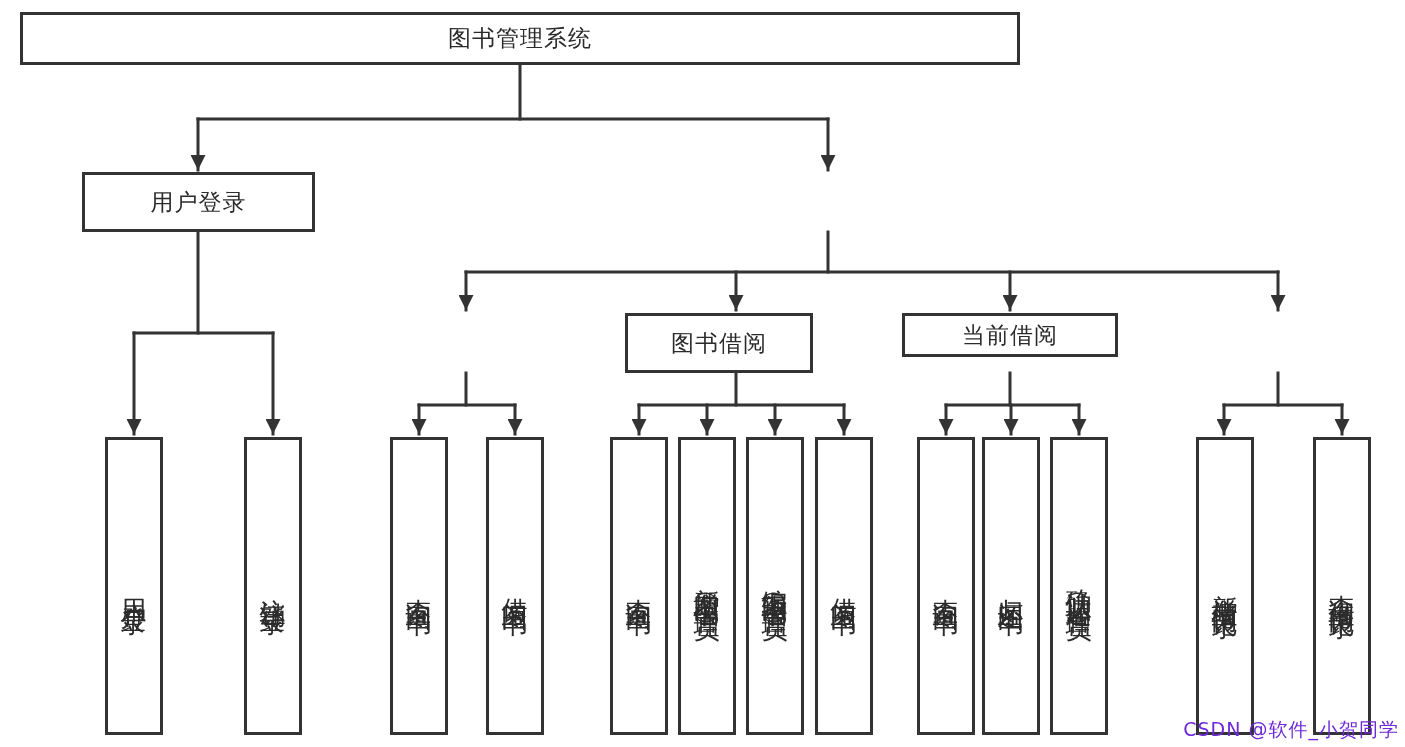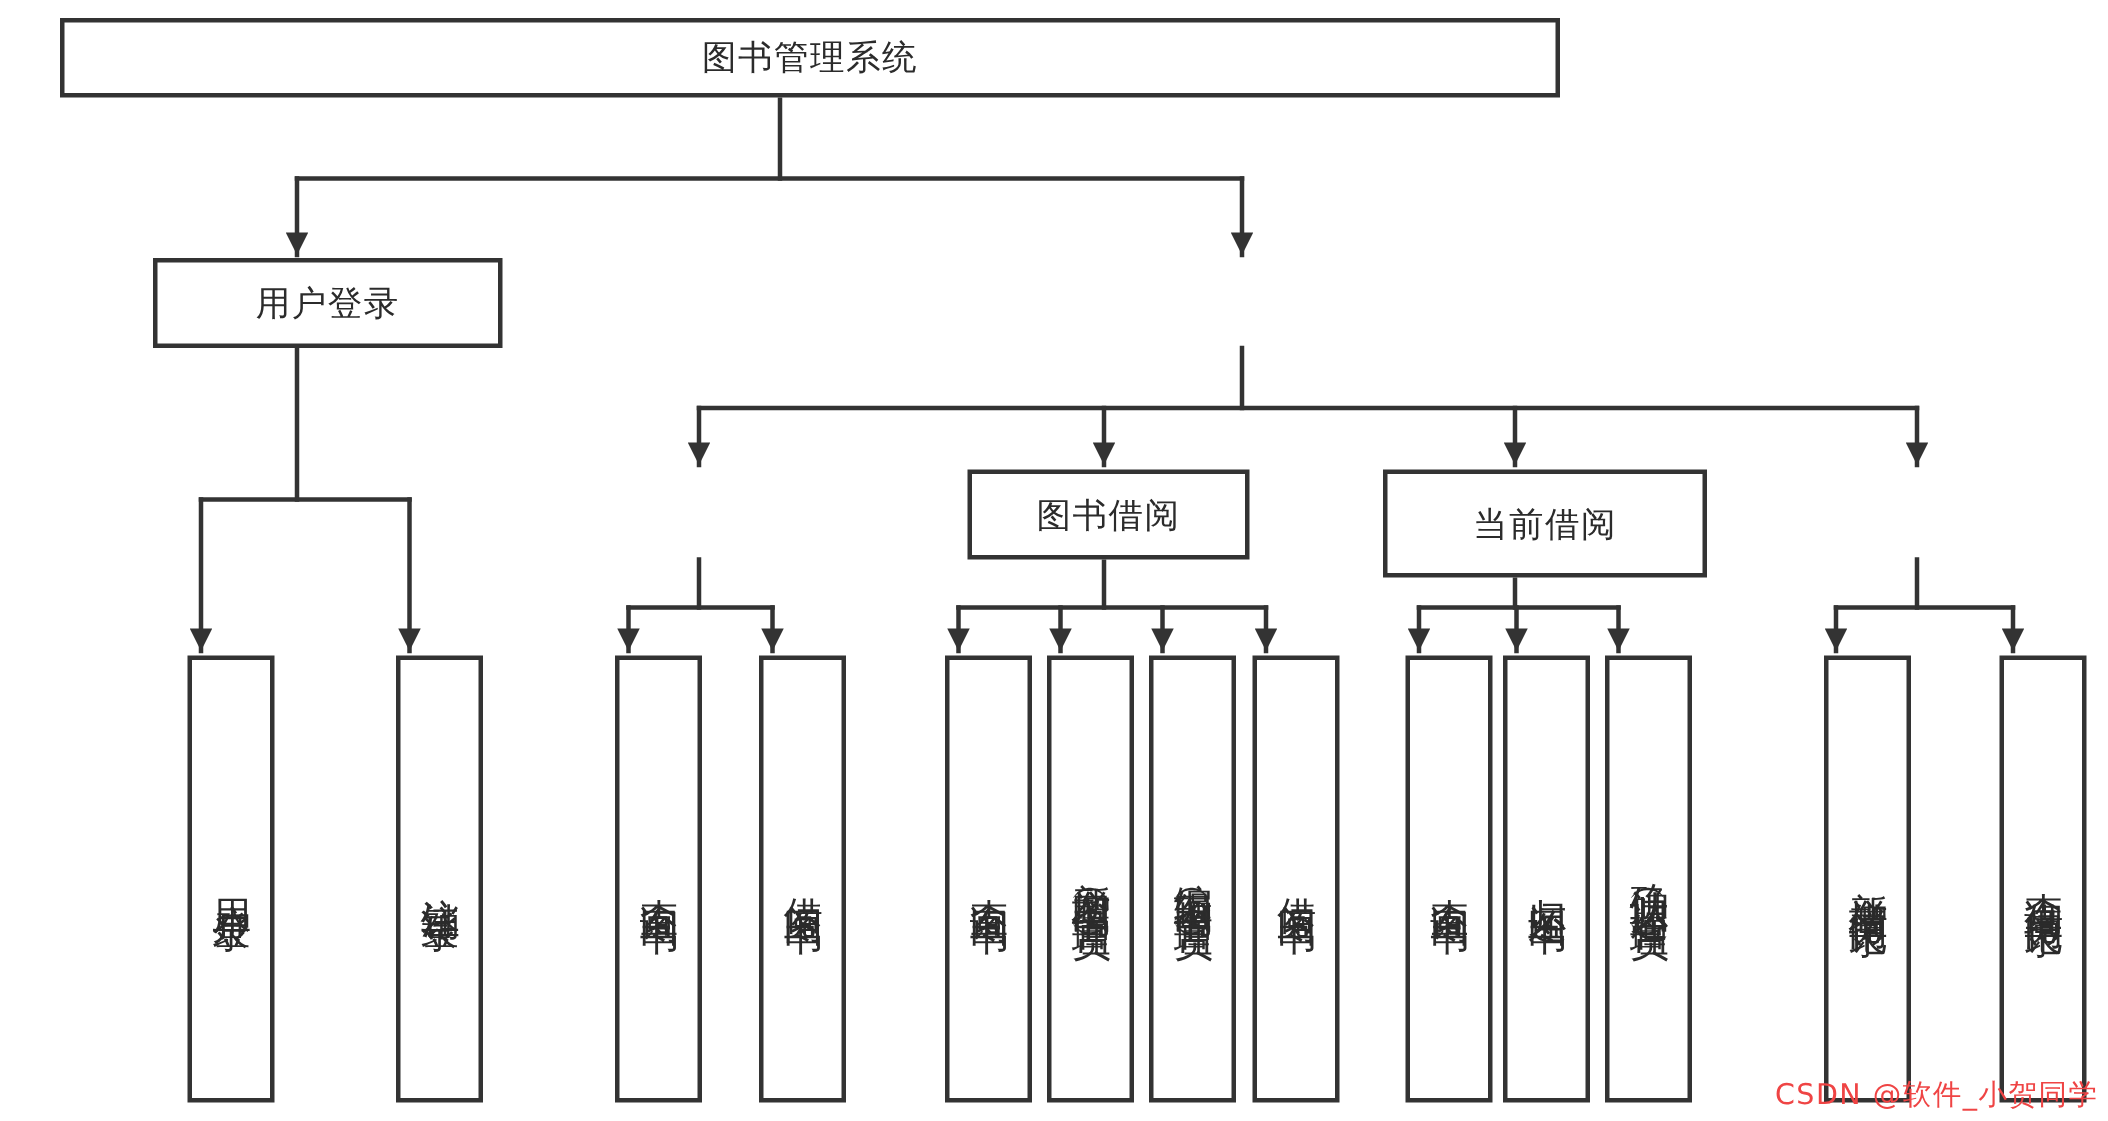--- a/index.html
+++ b/index.html
@@ -19,41 +19,40 @@
   }
   .box {
     position: absolute;
     box-sizing: border-box;
     border: 3px solid #333333;
     background: #ffffff;
     display: flex;
     align-items: center;
     justify-content: center;
     color: #2b2b2b;
-    margin-left: 20px;
   }
   .box .hlabel {
     font-size: 23px;
     letter-spacing: 1px;
     white-space: nowrap;
   }
   .box .vlabel {
     writing-mode: vertical-rl;
     text-orientation: mixed;
     font-size: 26px;
     letter-spacing: 4px;
     line-height: 1;
     white-space: nowrap;
   }
   .watermark {
     position: absolute;
     right: 6px;
     bottom: 4px;
     font-size: 19px;
-    color: #ef4444;
+    color: #6d28d9;
     letter-spacing: 1px;
     z-index: 5;
     white-space: nowrap;
   }
 </style>
 </head>
 <body>
 
 <div class="stage">
 
@@ -111,21 +110,21 @@
     <span class="hlabel">图书管理系统</span>
   </div>
 
   <div class="box" style="left:82px; top:172px; width:233px; height:60px;">
     <span class="hlabel">用户登录</span>
   </div>
 
   <div class="box" style="left:625px; top:313px; width:188px; height:60px;text-align:right;">
     <span class="hlabel">图书借阅</span>
   </div>
-  <div class="box" style="left:902px; top:313px; width:216px; height:72px;">
+  <div class="box" style="left:902px; top:313px; width:216px; height:44px;">
     <span class="hlabel">当前借阅</span>
   </div>
 
   <div class="box" style="left:105px; top:437px; width:58px; height:298px;">
     <span class="vlabel">用户登录</span>
   </div>
   <div class="box" style="left:244px; top:437px; width:58px; height:298px;">
     <span class="vlabel">注销登录</span>
   </div>
 

